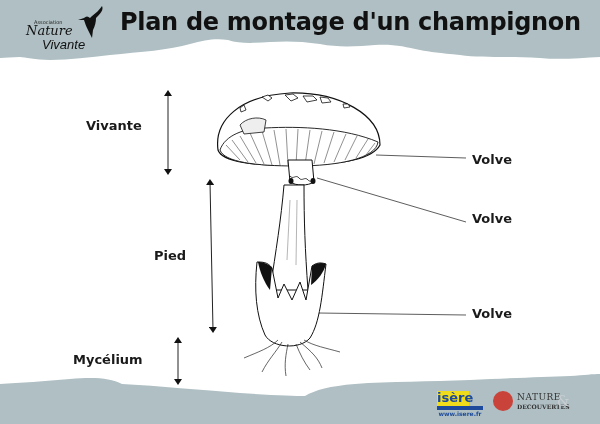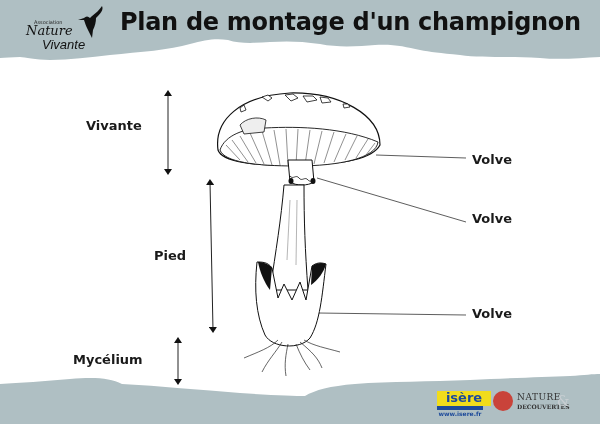--- a/index.html
+++ b/index.html
@@ -6,21 +6,21 @@
   body { width: 600px; height: 424px; position: relative; overflow: hidden; background: #ffffff; font-family: "DejaVu Sans", sans-serif; }
   .abs { position: absolute; }
   #bg { position: absolute; left: 0; top: 0; width: 600px; height: 424px; }
   .title { left: 120px; top: 8px; font-family: "DejaVu Sans", sans-serif; font-weight: bold; font-size: 24px; color: #111; letter-spacing: -0.3px; white-space: nowrap; }
   .logo-nv { left: 20px; top: 6px; width: 90px; height: 50px; }
   .logo-nv .assoc { position: absolute; left: 14px; top: 13px; font-size: 5px; color: #222; font-family: "DejaVu Sans", sans-serif; }
   .logo-nv .nature { position: absolute; left: 6px; top: 17px; font-size: 13px; font-style: italic; color: #111; font-family: "DejaVu Serif", serif; }
   .logo-nv .vivante { position: absolute; left: 22px; top: 31px; font-size: 13px; font-style: italic; color: #111; font-family: Liberation Sans, sans-serif; }
   .label { font-family: "DejaVu Sans", sans-serif; font-weight: bold; font-size: 13px; color: #1a1a1a; white-space: nowrap; }
   .isere { left: 437px; top: 391px; width: 46px; height: 27px; }
-  .isere .top { position: absolute; left: 0; top: 0; width: 54px; height: 15px; background: #f1dc1c; color: #1d4a9a; font-weight: bold; font-size: 13px; line-height: 14px; text-align: center; font-family: "DejaVu Sans", sans-serif; }
+  .isere .top { position: absolute; left: 0; top: 0; width: 32px; height: 15px; background: #f1dc1c; color: #1d4a9a; font-weight: bold; font-size: 13px; line-height: 14px; text-align: center; font-family: "DejaVu Sans", sans-serif; }
   .isere .band { position: absolute; left: 0; top: 15px; width: 46px; height: 4px; background: #1d4a9a; }
   .isere .url { position: absolute; left: 0; top: 19px; width: 46px; font-size: 6px; color: #1d4a9a; text-align: center; font-weight: bold; font-family: "DejaVu Sans", sans-serif; }
   .nd { left: 493px; top: 389px; width: 80px; height: 30px; }
   .nd .globe { position: absolute; left: 0; top: 2px; width: 20px; height: 20px; border-radius: 50%; background: #c9433a; }
   .nd .t1 { position: absolute; left: 24px; top: 3px; font-family: "DejaVu Serif", serif; font-size: 9px; color: #333; letter-spacing: 0.5px; }
   .nd .t2 { position: absolute; left: 24px; top: 14px; font-family: "DejaVu Serif", serif; font-size: 6px; font-weight: bold; color: #333; }
   .nd .amp { position: absolute; left: 64px; top: 4px; font-family: "DejaVu Serif", serif; font-size: 14px; color: #c8ced2; }
 </style>
 </head>
 <body>

